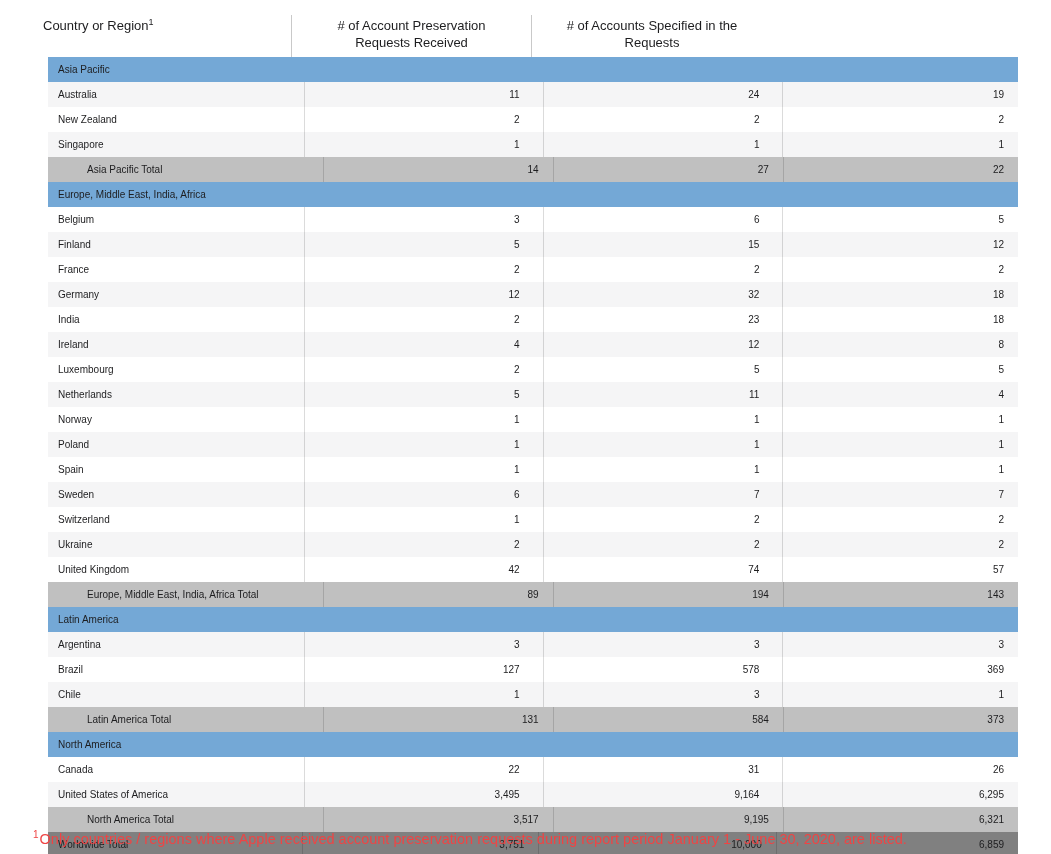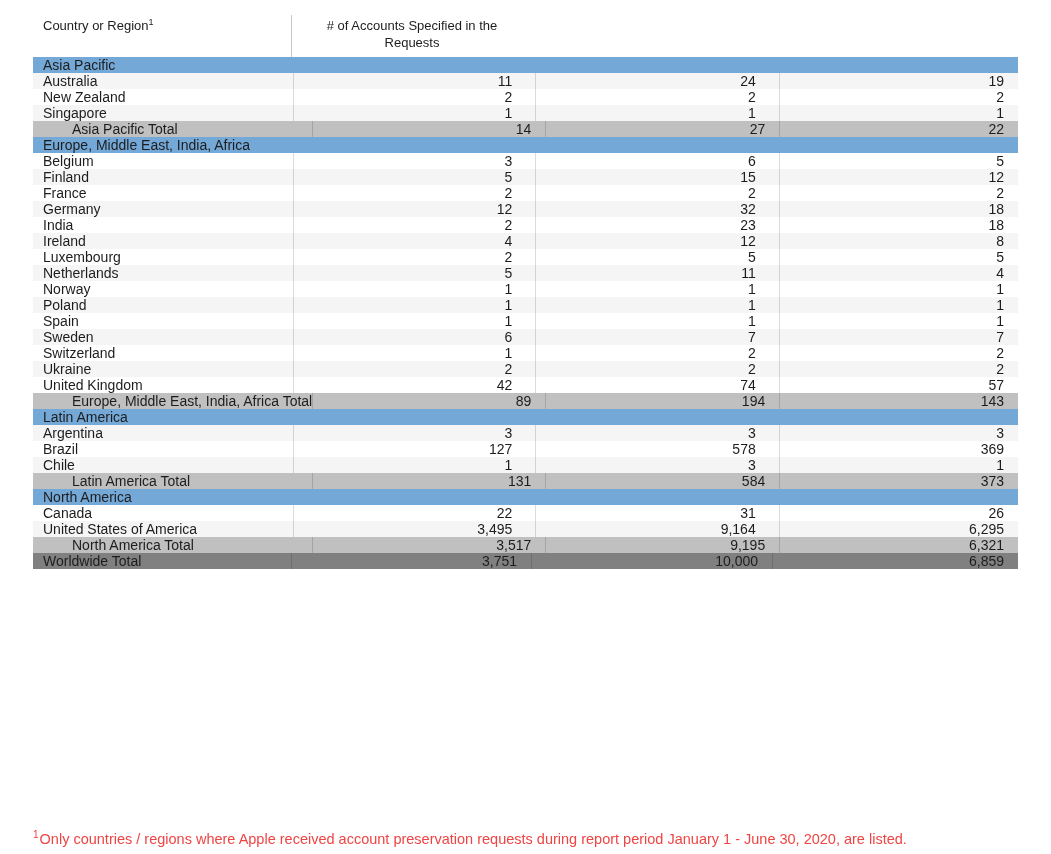--- a/index.html
+++ b/index.html
@@ -42,23 +42,24 @@
     border-left: 1px solid #c9c9c9;
     padding-left: 28px;
     padding-right: 28px;
   }
   .hcell sup {
     font-size: 9px;
     line-height: 0;
   }
   .row {
     display: flex;
-    height: 16px;
-    box-sizing: border-box;
-    font-size: 14px;
+    height: 25px;
+    box-sizing: border-box;
+    font-size: 10px;
+    margin-left: 15px;
   }
   .cell {
     box-sizing: border-box;
     height: 100%;
     display: flex;
     align-items: center;
     white-space: nowrap;
     overflow: hidden;
   }
   .cell.name { padding-left: 10px; }
@@ -90,20 +91,23 @@
   }
 </style>
 </head>
 <body>
 
 <div class="table-wrap">
   <div class="header-row">
       <div class="hcell c0 first">
         <span>Country or Region<sup>1</sup></span>
       </div>
+      <div class="hcell c1">
+        <span># of Account Preservation Requests Received</span>
+      </div>
       <div class="hcell c2">
         <span># of Accounts Specified in the Requests</span>
       </div>
     </div>
   <div>
       <div class="row section">
         <div class="cell full">Asia Pacific</div>
       </div>
       <div class="row country shaded">
         <div class="cell name c0">Australia</div>

